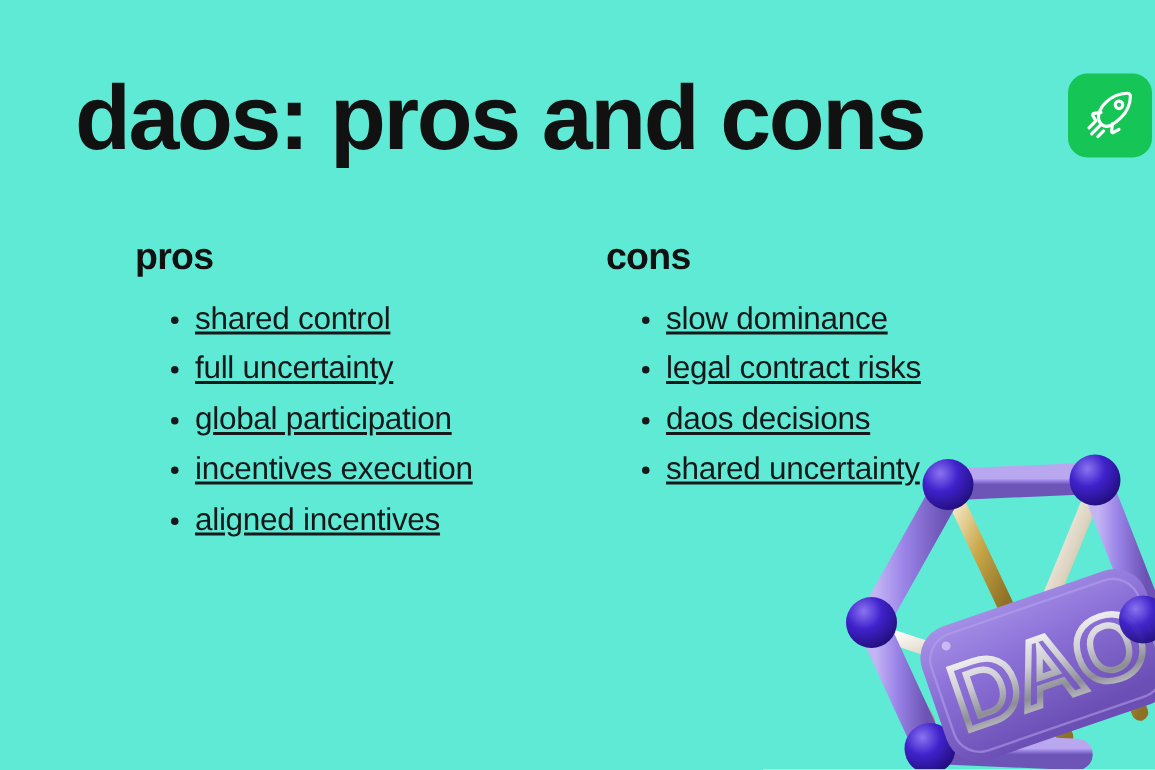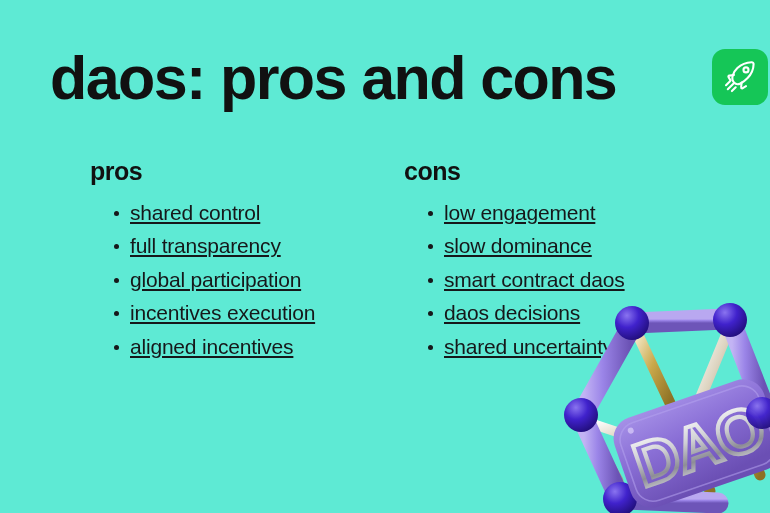--- a/index.html
+++ b/index.html
@@ -135,33 +135,32 @@
       </svg>
     </div>
   </div>
 
   <div id="columns">
 
     <div class="column" id="column-pros">
       <div class="column-heading">pros</div>
       <ul class="bullet-list">
         <li><span class="dot"></span><span>shared control</span></li>
-        <li><span class="dot"></span><span>full transparency</span></li>
+        <li><span class="dot"></span><span>full uncertainty</span></li>
         <li><span class="dot"></span><span>global participation</span></li>
         <li><span class="dot"></span><span>incentives execution</span></li>
         <li><span class="dot"></span><span>aligned incentives</span></li>
       </ul>
     </div>
 
     <div class="column" id="column-cons">
       <div class="column-heading">cons</div>
       <ul class="bullet-list">
-        <li><span class="dot"></span><span>low engagement</span></li>
         <li><span class="dot"></span><span>slow dominance</span></li>
-        <li><span class="dot"></span><span>smart contract daos</span></li>
+        <li><span class="dot"></span><span>legal contract risks</span></li>
         <li><span class="dot"></span><span>daos decisions</span></li>
         <li><span class="dot"></span><span>shared uncertainty</span></li>
       </ul>
     </div>
   </div>
 
   <svg id="illustration" viewBox="0 0 210 218">
     <defs>
       <linearGradient id="tubeGrad" x1="0" y1="0" x2="0" y2="1">
         <stop offset="0%" stop-color="#b9a8f0"></stop>

